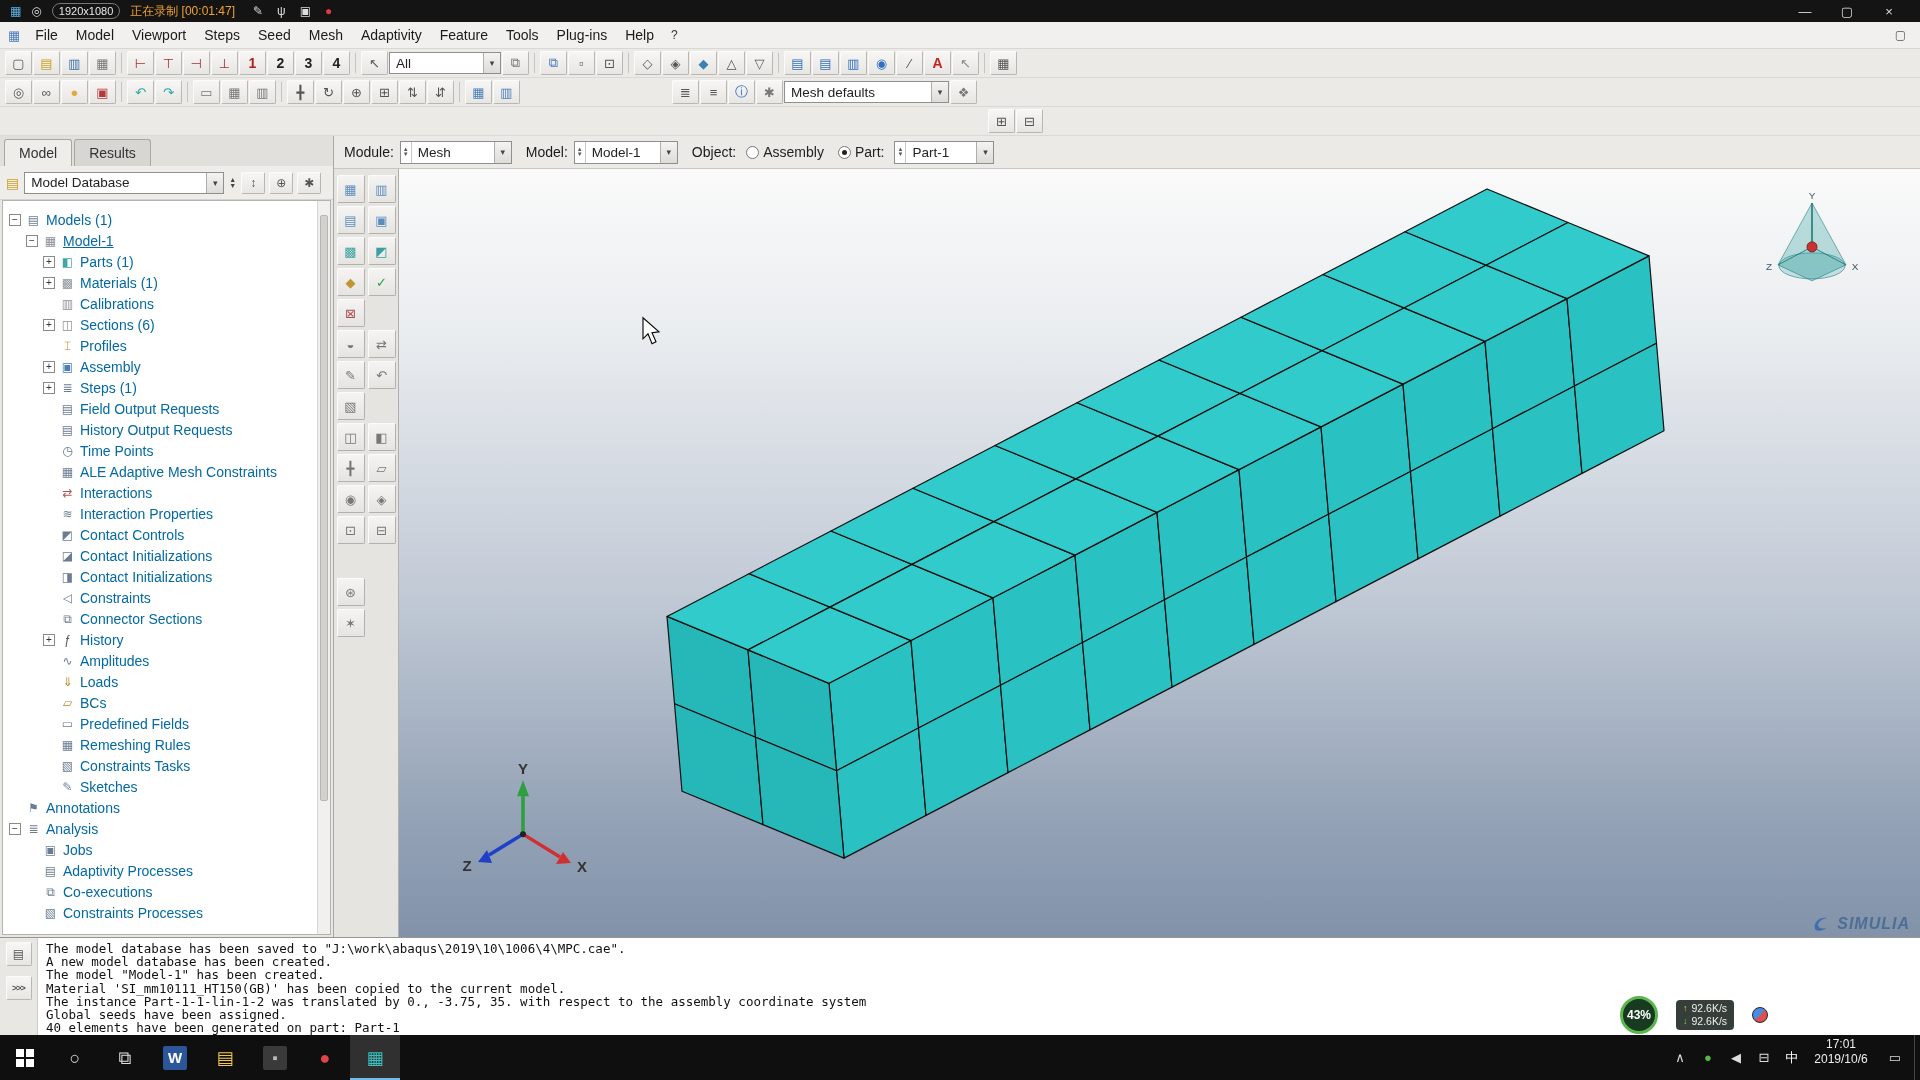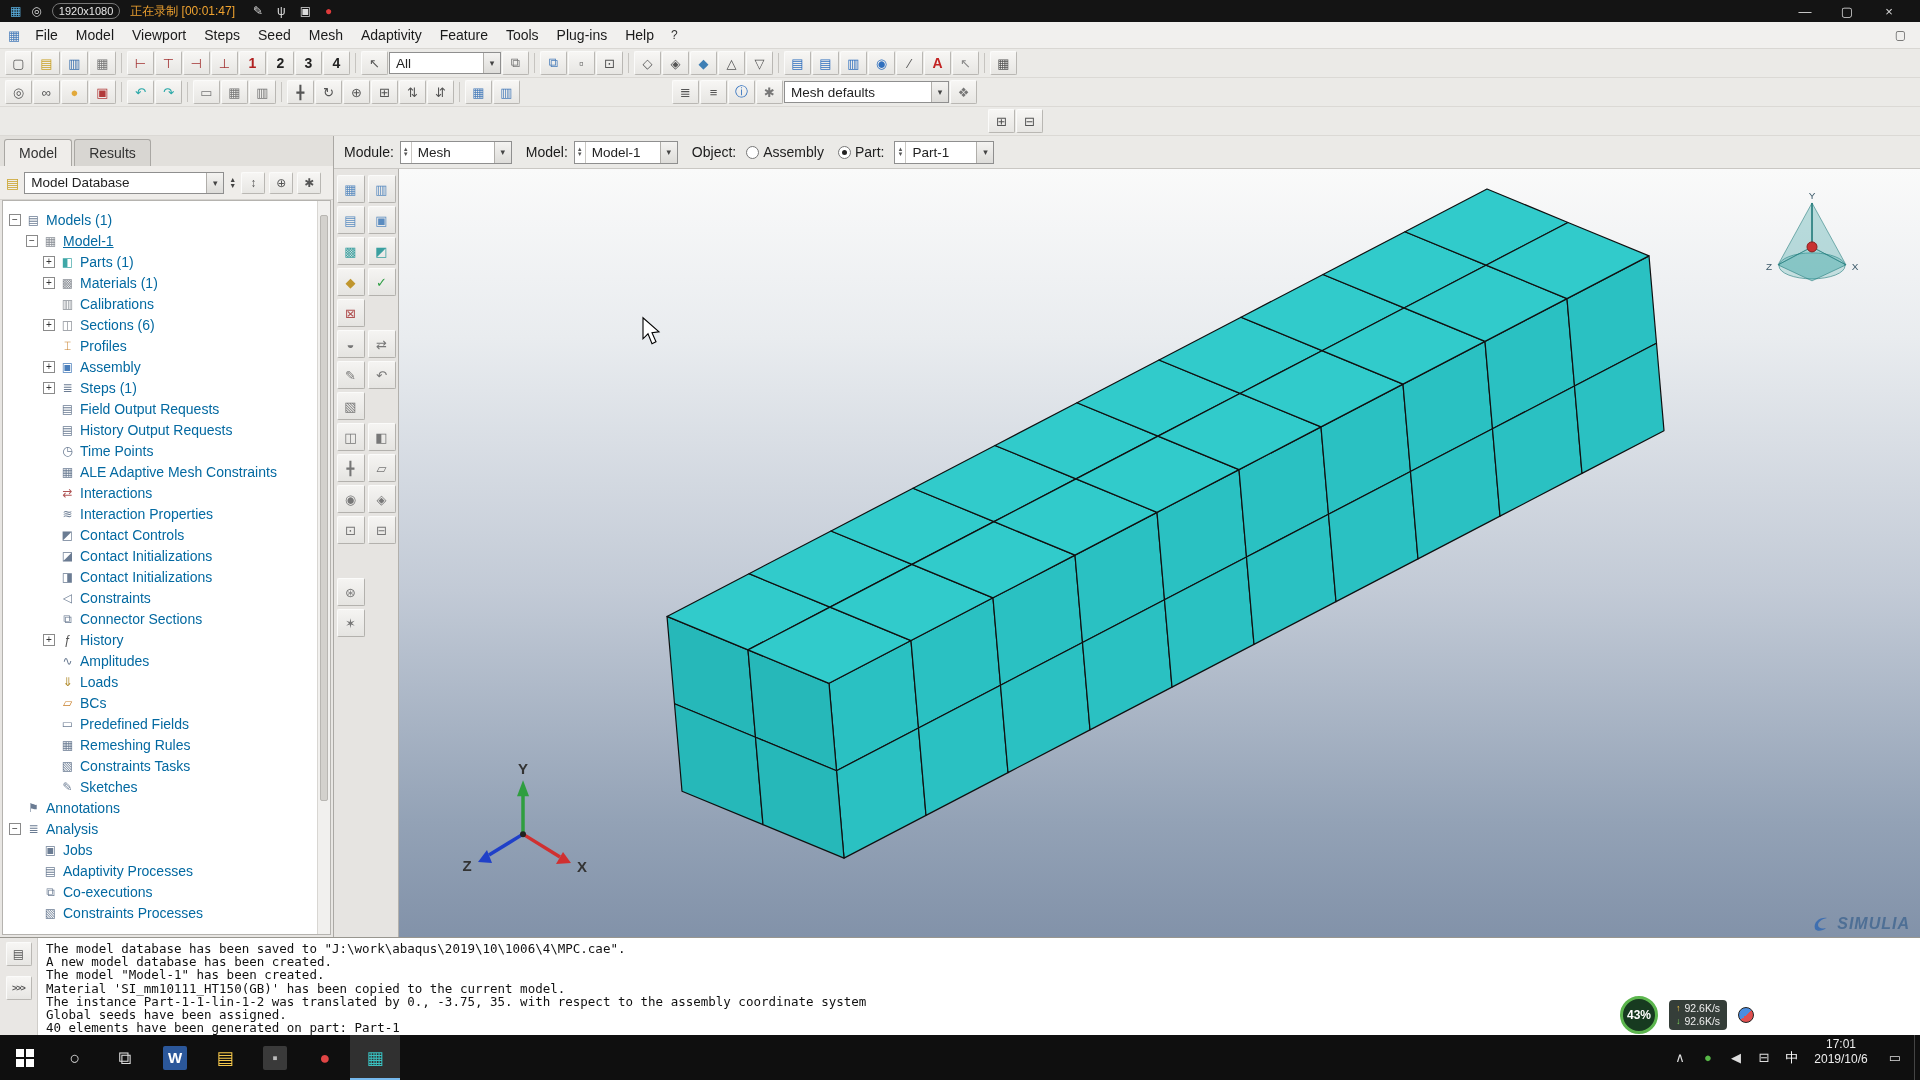--- a/index.html
+++ b/index.html
@@ -92,21 +92,21 @@
 .tkico.sq{width:24px;height:24px;display:flex;align-items:center;justify-content:center;font-size:15px;font-weight:bold;border-radius:2px}
 .winlogo{display:grid;grid-template-columns:8px 8px;grid-auto-rows:8px;gap:2px}
 .winlogo i{background:#fff;display:block}
 .traywrap{margin-left:auto;display:flex;align-items:center}
 .trayic{width:28px;text-align:center;font-size:13px;color:#ddd}
 .clock{width:70px;text-align:center;font-size:12px;line-height:15px;padding-top:2px}
 .actioncenter{width:38px;display:flex;align-items:center;justify-content:center;font-size:13px;color:#ddd}
 .showdesk{width:6px;border-left:1px solid #444}
 
 
-.netoverlay{position:absolute;left:1620px;top:996px;display:flex;align-items:center;gap:11px;z-index:60}
+.netoverlay{position:absolute;left:1620px;top:996px;display:flex;align-items:center;gap:18px;z-index:60}
 .netcircle{width:38px;height:38px;border-radius:50%;background:#173a20;border:3px solid #5cb64e;color:#fff;font-size:12px;font-weight:bold;display:flex;align-items:center;justify-content:center}
 .netpill{background:rgba(36,46,40,.92);border-radius:4px;padding:2px 7px;display:flex;flex-direction:column;justify-content:center;font-size:10.5px;color:#eee;line-height:13px}
 .netrow{display:flex;gap:4px;align-items:center}
 .netrow .up{color:#f0c040;font-size:9px}
 .netrow .dn{color:#7ddc5a;font-size:9px}
 .netball{width:16px;height:16px;border-radius:50%;background:linear-gradient(135deg,#4a8de0 50%,#e05050 50%);border:1px solid #222}
 </style>
 </head>
 <body>
 

